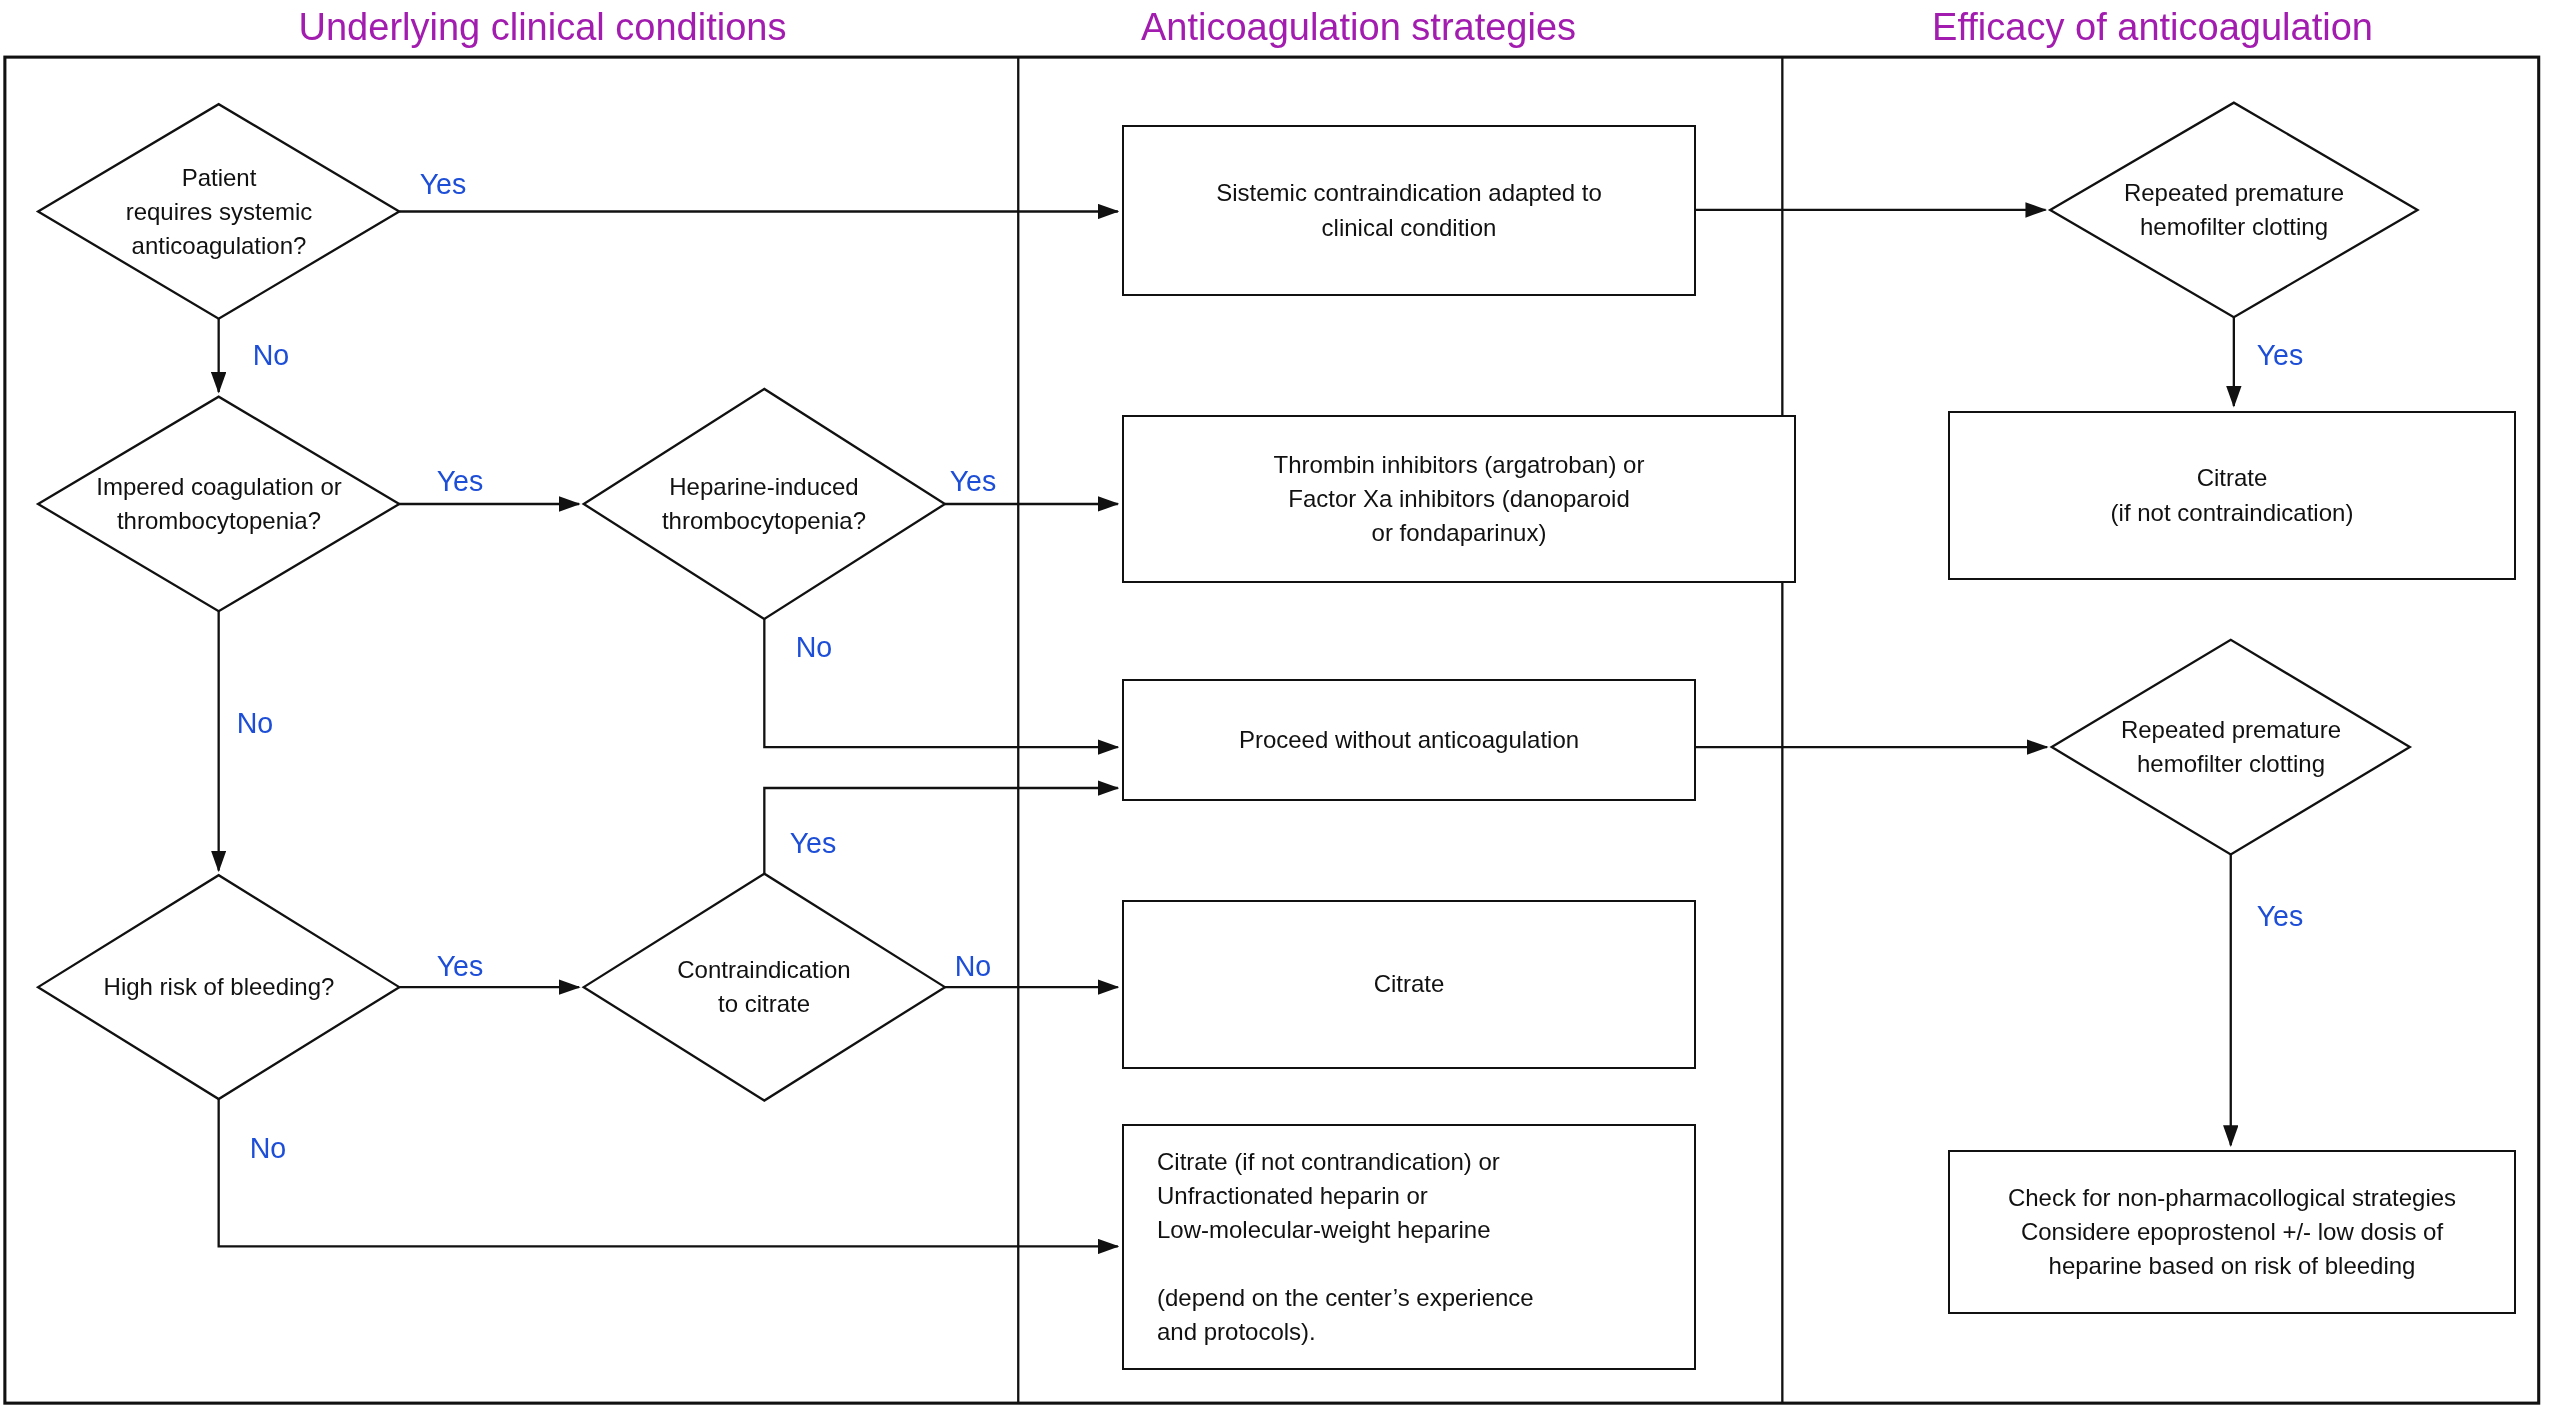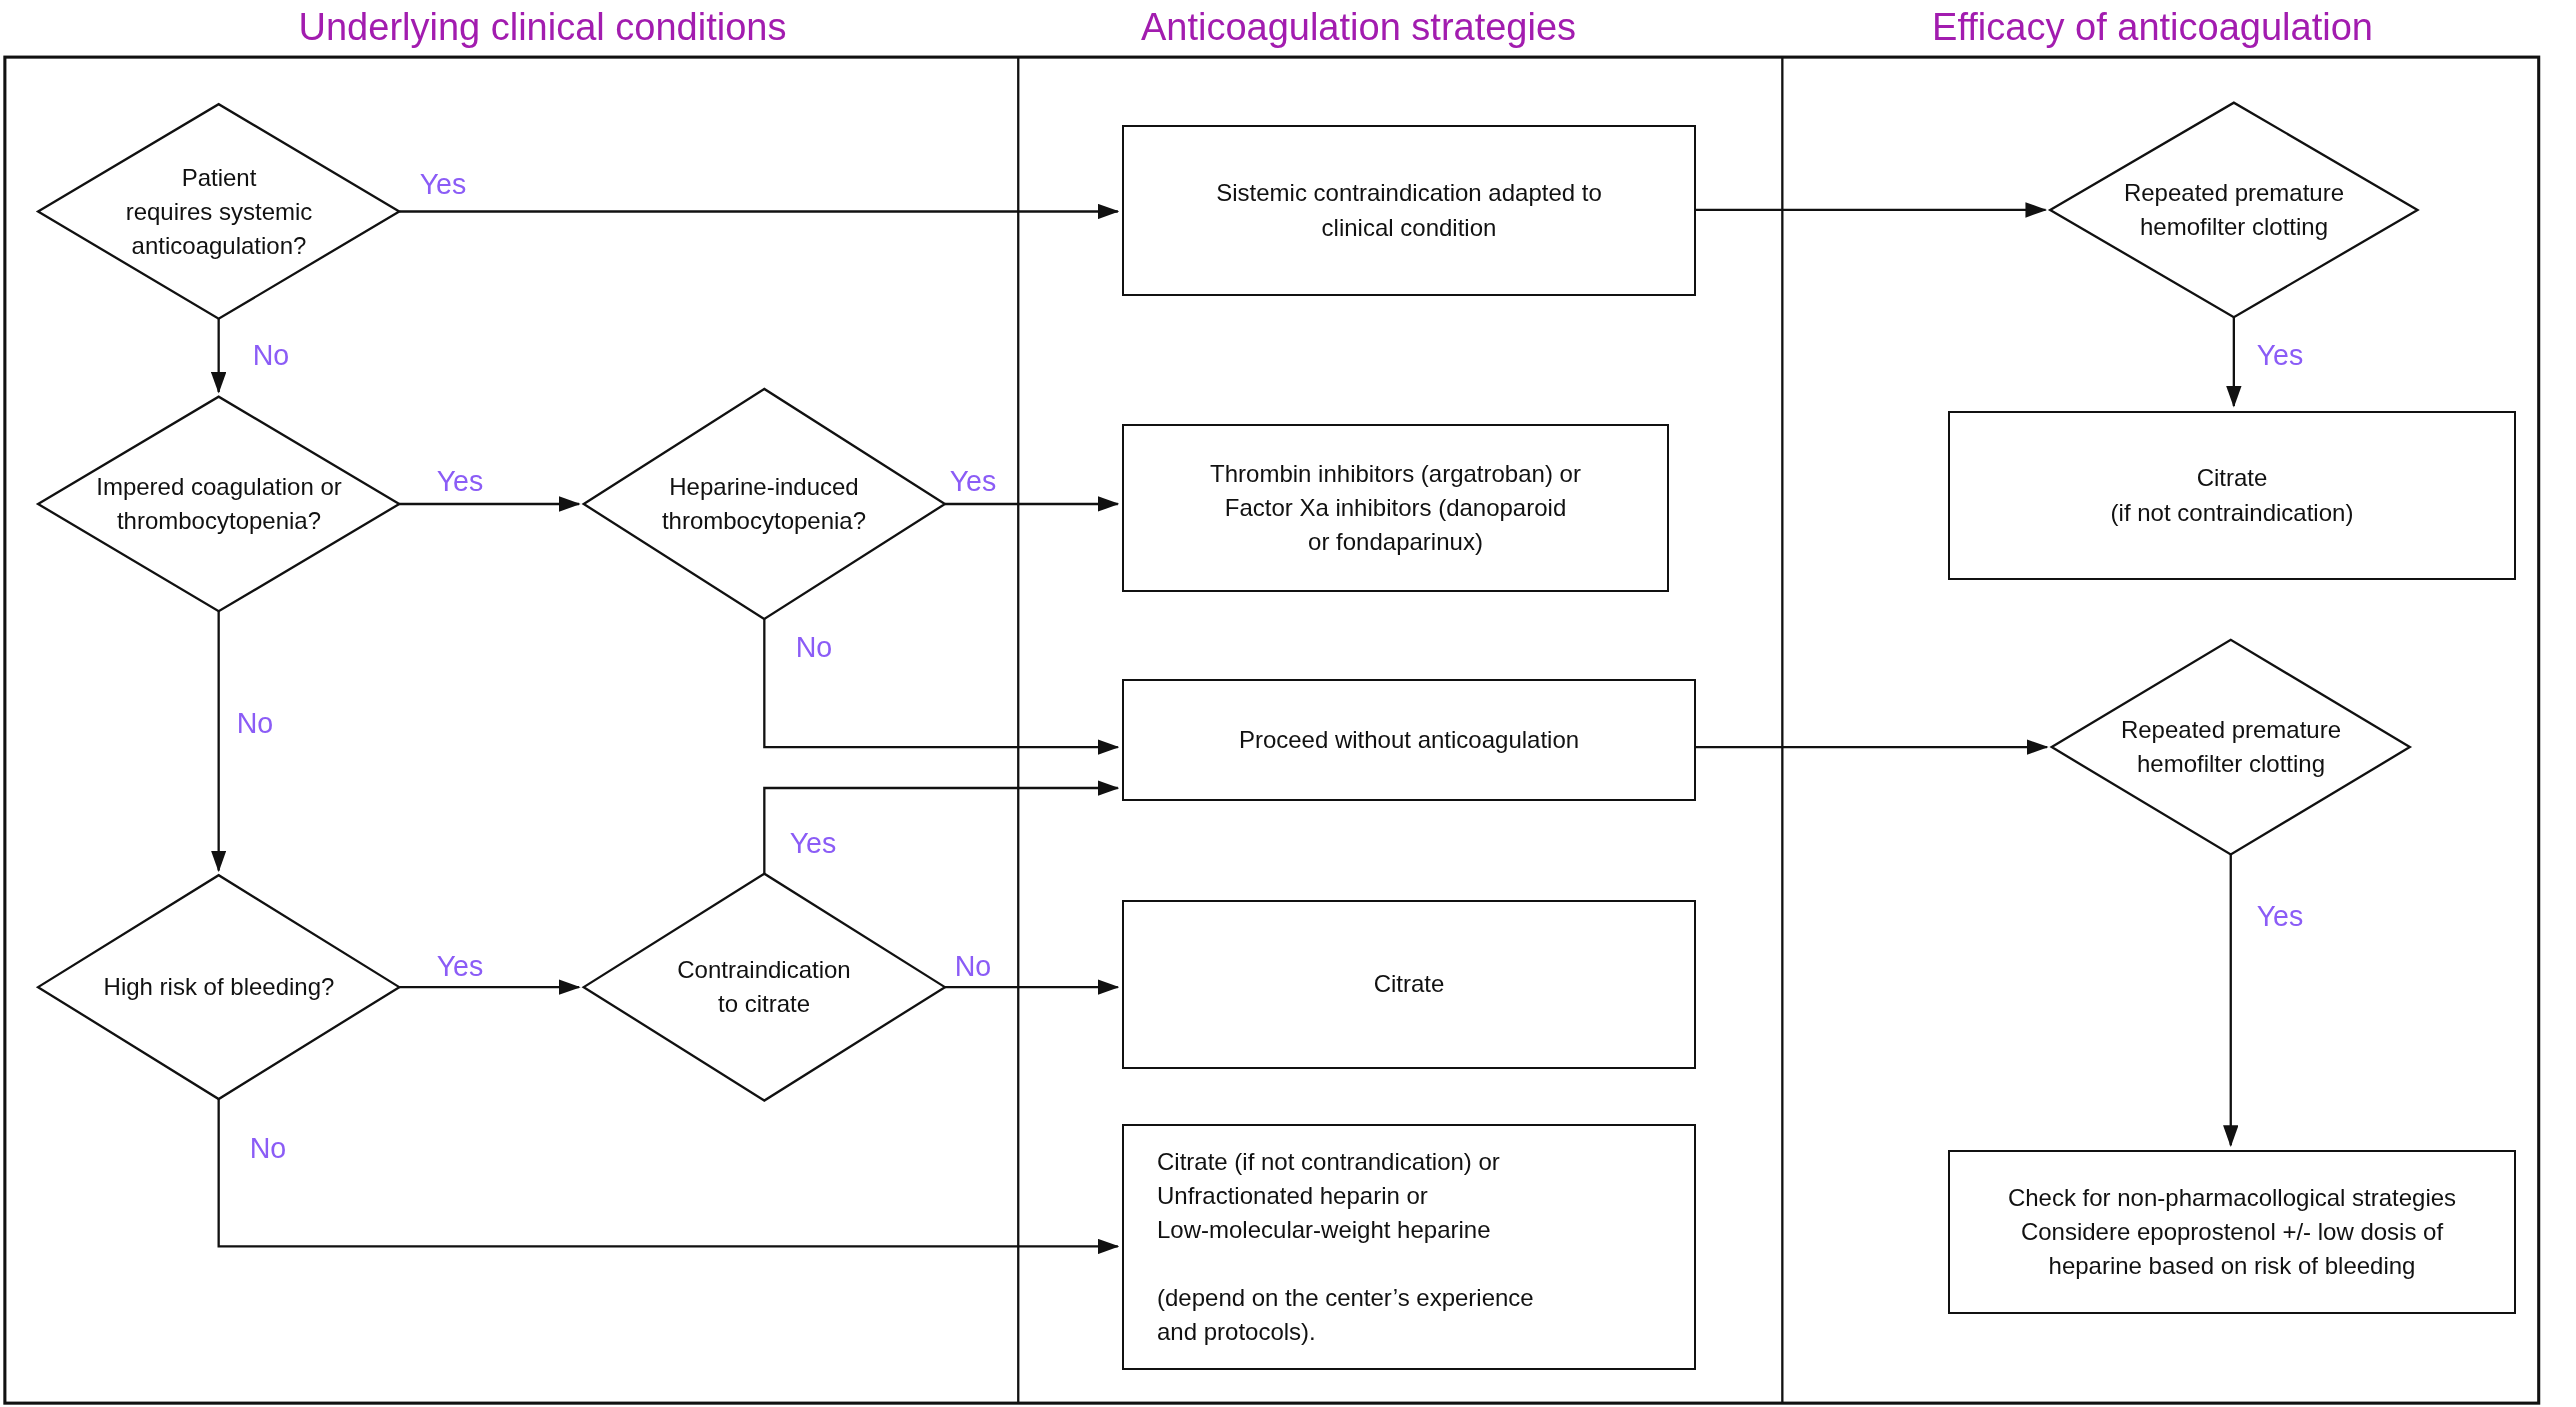--- a/index.html
+++ b/index.html
@@ -15,21 +15,21 @@
     text-align:center;font-size:24px;line-height:1.42;white-space:pre-line;color:#111;
   }
   .box{
     position:absolute;box-sizing:border-box;border:2.3px solid #111;background:#fff;
     display:flex;align-items:center;justify-content:center;
     text-align:center;font-size:24px;line-height:1.42;white-space:pre-line;color:#111;
   }
   .box.left{justify-content:flex-start;text-align:left;padding-left:33px;padding-right:23px;}
   .edge-label{
     position:absolute;transform:translate(-50%,-50%);
-    font-size:28.6px;color:#8b5cf6;white-space:nowrap;
+    font-size:28.6px;color:#1d4ed8;white-space:nowrap;
   }
 </style>
 </head>
 <body>
 
 <div class="canvas">
 
   <div class="hdr" style="left:195px;top:4.6px;">Underlying clinical conditions</div>
   <div class="hdr" style="left:1011px;top:4.6px;">Anticoagulation strategies</div>
   <div class="hdr" style="left:1805px;top:4.6px;">Efficacy of anticoagulation</div>
@@ -79,21 +79,21 @@
   <div class="node-text" style="left:49px;top:902px;width:340px;height:170px;">High risk of bleeding?</div>
   <div class="node-text" style="left:594px;top:902px;width:340px;height:170px;">Contraindication
 to citrate</div>
   <div class="node-text" style="left:2064px;top:125px;width:340px;height:170px;">Repeated premature
 hemofilter clotting</div>
   <div class="node-text" style="left:2061px;top:662px;width:340px;height:170px;">Repeated premature
 hemofilter clotting</div>
 
   <div class="box" style="left:1122px;top:125px;width:574px;height:171px;">Sistemic contraindication adapted to
 clinical condition</div>
-  <div class="box" style="left:1122px;top:415px;width:547px;height:168px;margin-top:9px;">Thrombin inhibitors (argatroban) or
+  <div class="box" style="left:1122px;top:415px;width:674px;height:168px;">Thrombin inhibitors (argatroban) or
 Factor Xa inhibitors (danoparoid
 or fondaparinux)</div>
   <div class="box" style="left:1122px;top:679px;width:574px;height:122px;">Proceed without anticoagulation</div>
   <div class="box" style="left:1122px;top:900px;width:574px;height:169px;">Citrate</div>
   <div class="box left" style="left:1122px;top:1124px;width:574px;height:246px;">Citrate (if not contrandication) or
 Unfractionated heparin or
 Low-molecular-weight heparine
 
 (depend on the center’s experience
 and protocols).</div>

